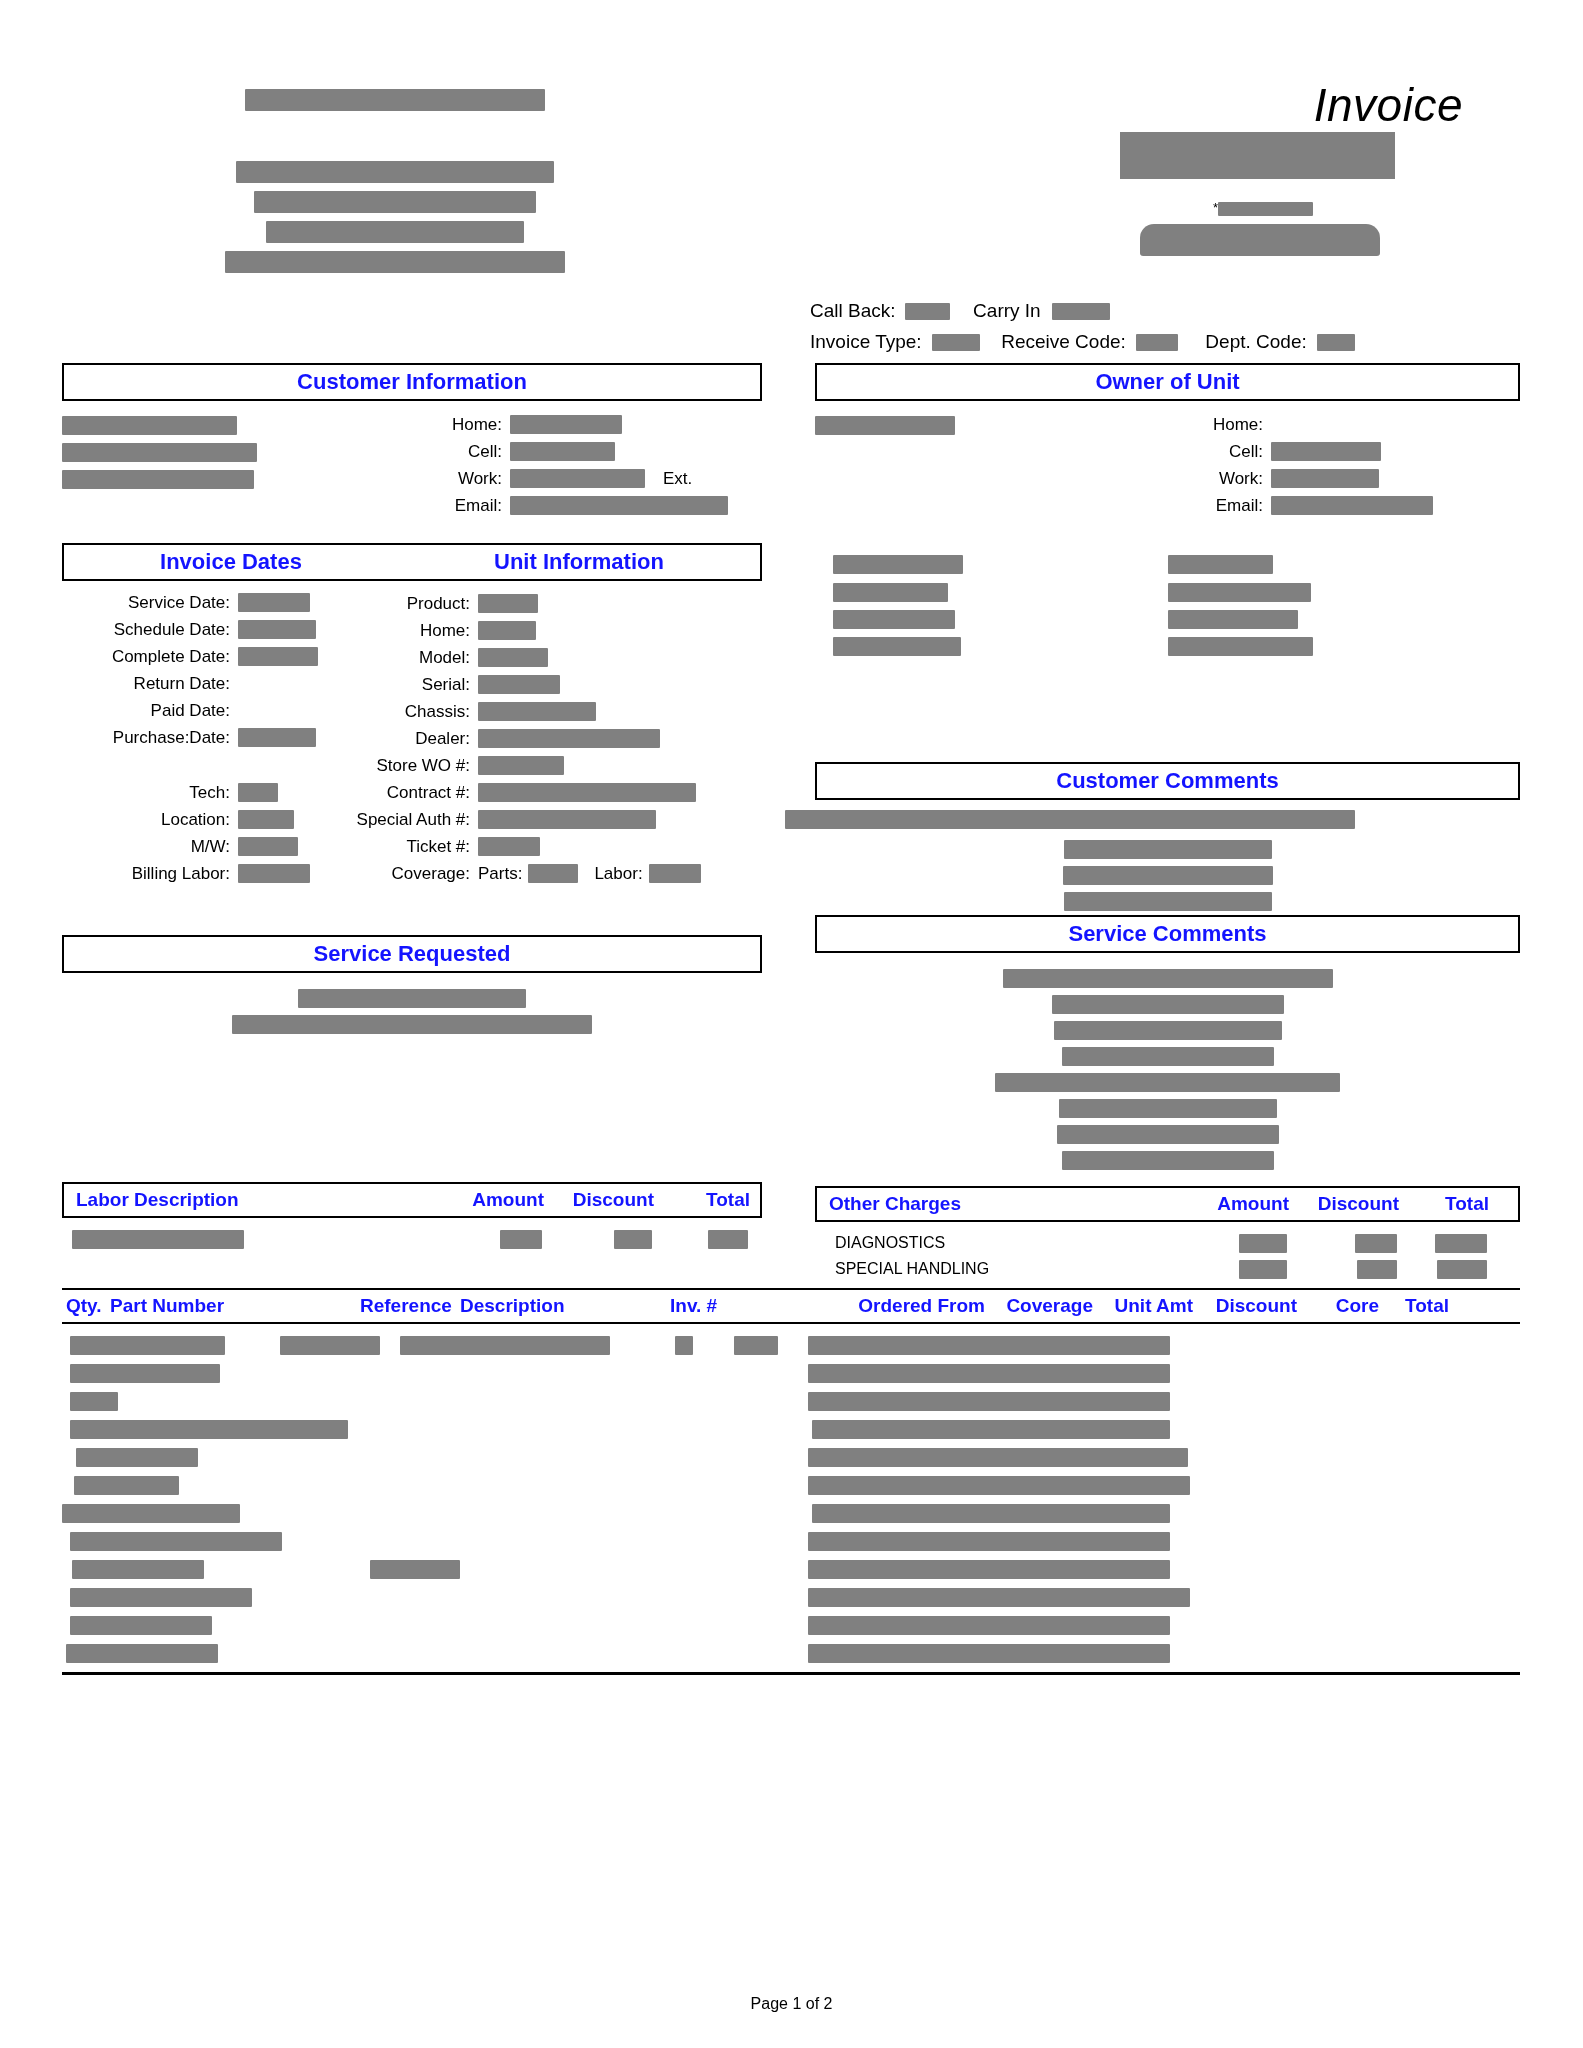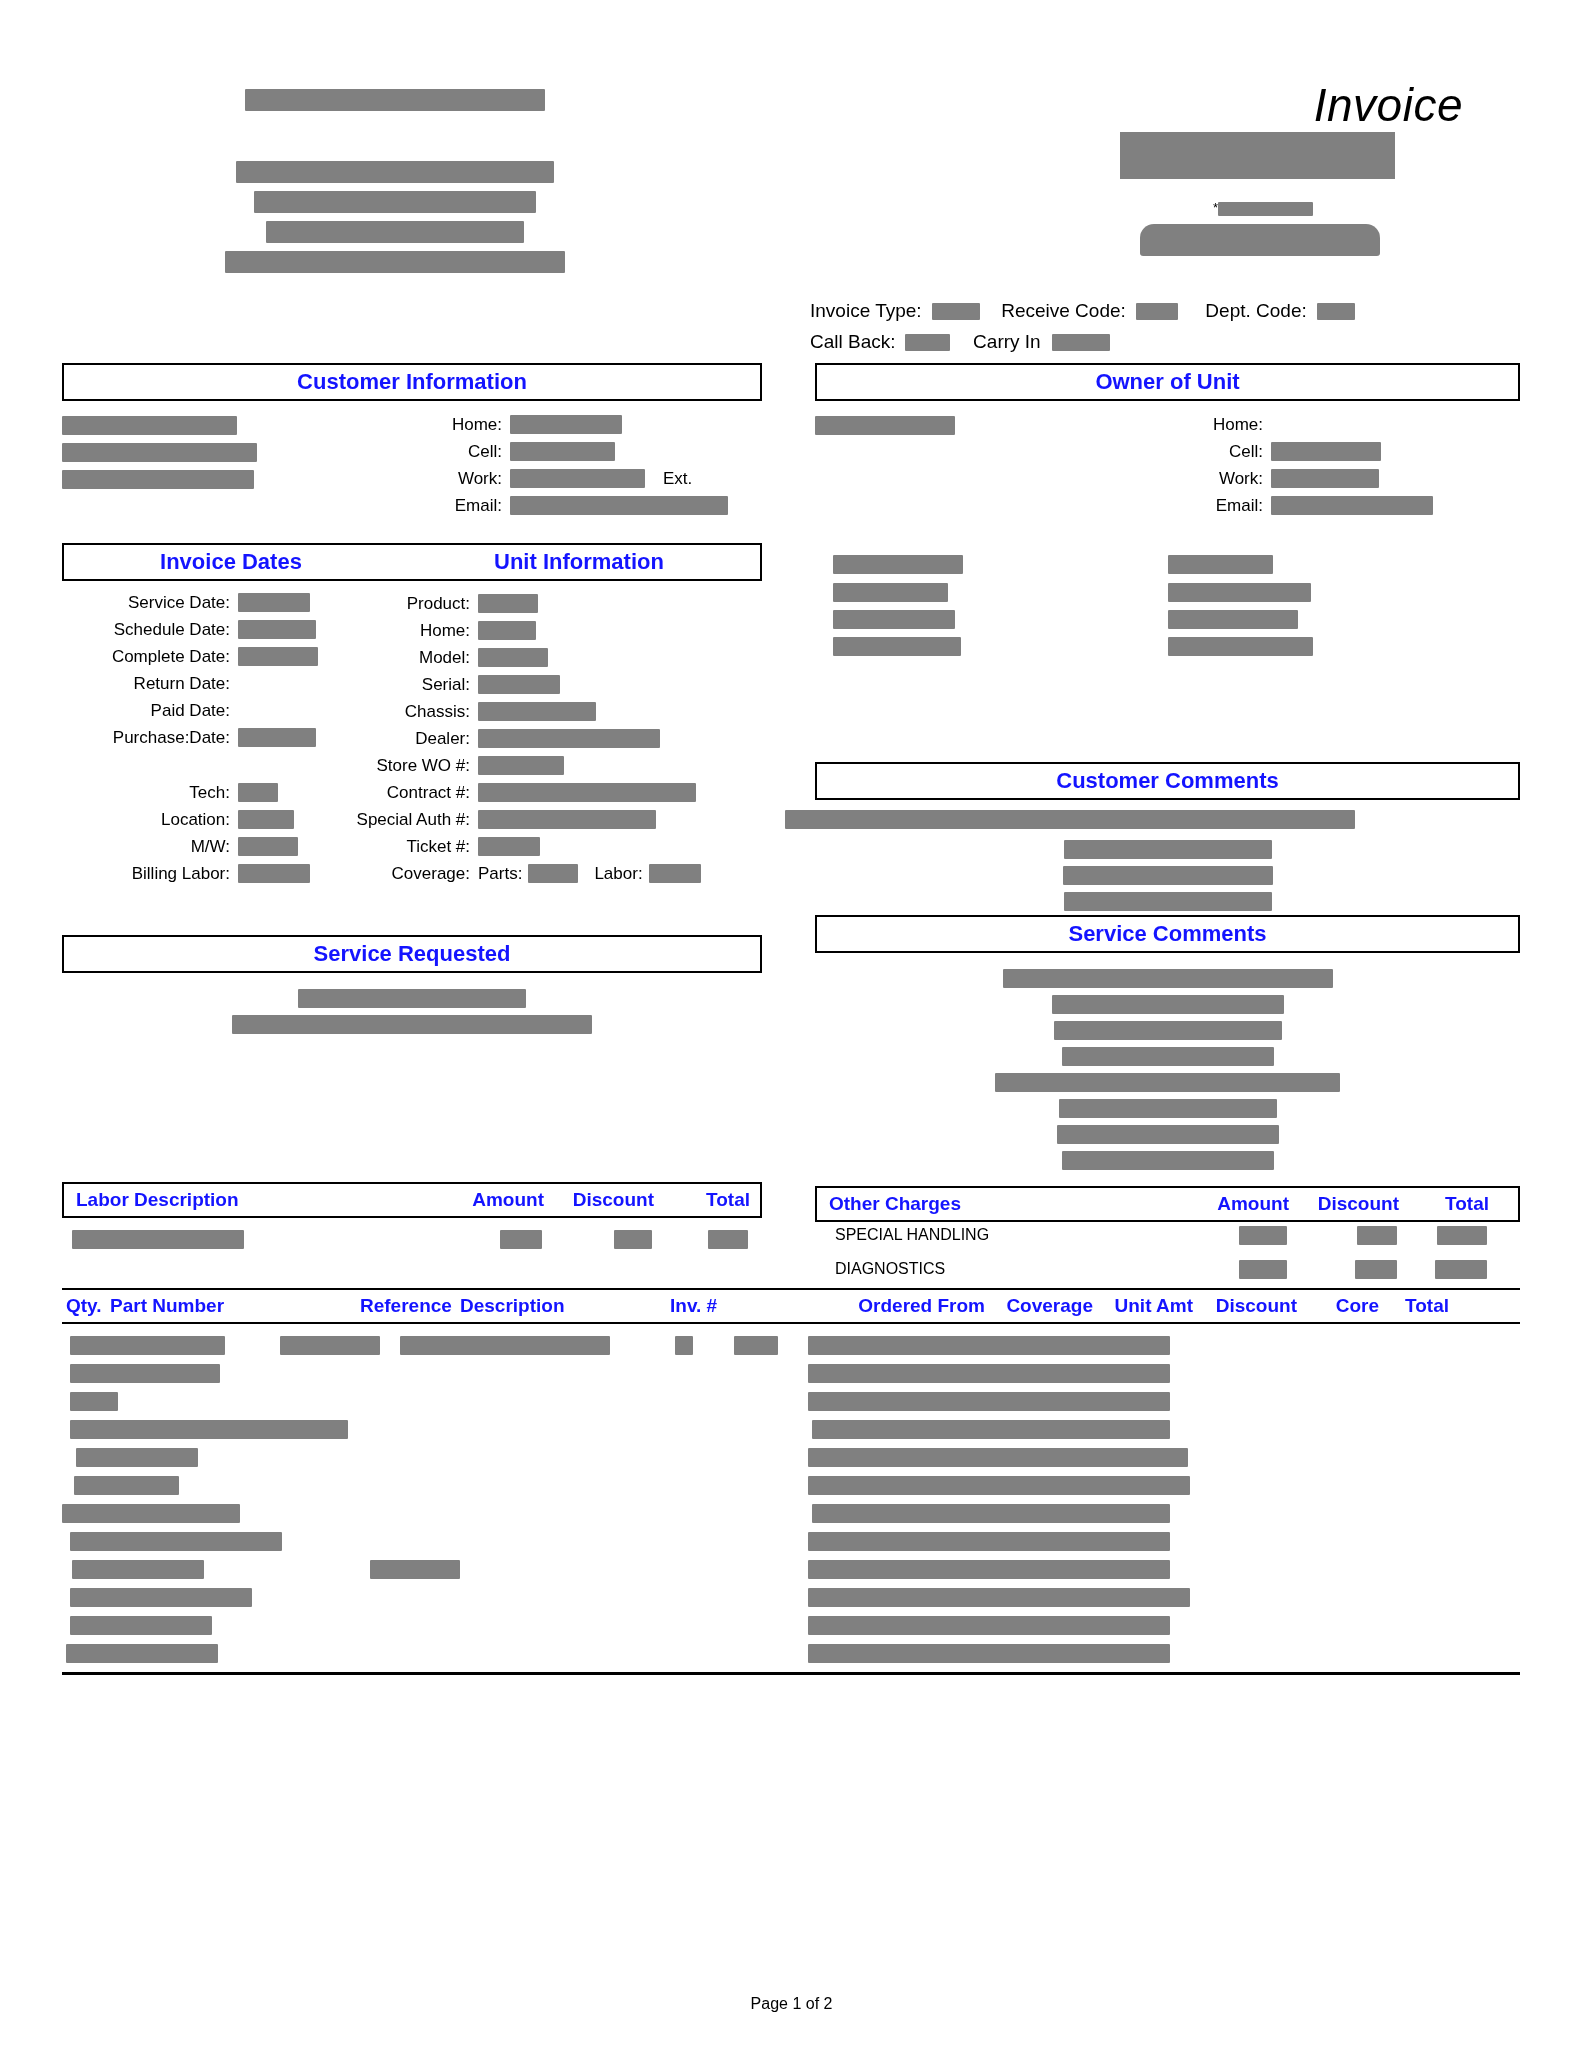--- a/index.html
+++ b/index.html
@@ -177,32 +177,32 @@
 
 <div class="invoice-title">Invoice</div>
 <div class="barcode-block"></div>
 <div class="barcode-num">
   <span>*</span><span class="rd" style="width:95px"></span>
 </div>
 <div class="barcode-block2"></div>
 
 <div class="callback-rows">
   <div>
+    <span>Call Back:</span>
+    <span class="rd" style="width:45px;margin:0 18px 0 4px"></span>
+    <span>Carry In</span>
+    <span class="rd" style="width:58px;margin-left:6px"></span>
+  </div>
+  <div>
     <span>Invoice Type:</span>
     <span class="rd" style="width:48px;margin:0 16px 0 5px"></span>
     <span>Receive Code:</span>
     <span class="rd" style="width:42px;margin:0 22px 0 5px"></span>
     <span>Dept. Code:</span>
     <span class="rd" style="width:38px;margin-left:5px"></span>
-  </div>
-  <div>
-    <span>Call Back:</span>
-    <span class="rd" style="width:45px;margin:0 18px 0 4px"></span>
-    <span>Carry In</span>
-    <span class="rd" style="width:58px;margin-left:6px"></span>
   </div>
 </div>
 
 <div class="panel" style="left:62px; top:363px; width:700px;">
   <div class="sec-box">
     <span class="sec-title">Customer Information</span>
   </div>
   <div style="display:flex; margin-top:10px;">
     <div style="width:372px;">
       <div class="addr-line"><span class="rd" style="width:175px"></span></div>
@@ -426,31 +426,31 @@
   </div>
 </div>
 
 <div class="panel" style="left:815px; top:1186px; width:705px;">
   <div class="chg-head">
     <span style="padding-left:12px; width:352px;">Other Charges</span>
     <span style="width:120px; text-align:right;">Amount</span>
     <span style="width:110px; text-align:right;">Discount</span>
     <span style="width:90px; text-align:right;">Total</span>
   </div>
+  <div class="chg-row" style="margin-top:8px;">
+    <span style="width:352px; padding-left:20px;">DIAGNOSTICS</span>
+    <span style="width:120px; text-align:right;"><span class="rd" style="width:48px"></span></span>
+    <span style="width:110px; text-align:right;"><span class="rd" style="width:42px"></span></span>
+    <span style="width:90px; text-align:right;"><span class="rd" style="width:52px"></span></span>
+  </div>
   <div class="chg-row">
     <span style="width:352px; padding-left:20px;">SPECIAL HANDLING</span>
     <span style="width:120px; text-align:right;"><span class="rd" style="width:48px"></span></span>
     <span style="width:110px; text-align:right;"><span class="rd" style="width:40px"></span></span>
     <span style="width:90px; text-align:right;"><span class="rd" style="width:50px"></span></span>
-  </div>
-  <div class="chg-row" style="margin-top:8px;">
-    <span style="width:352px; padding-left:20px;">DIAGNOSTICS</span>
-    <span style="width:120px; text-align:right;"><span class="rd" style="width:48px"></span></span>
-    <span style="width:110px; text-align:right;"><span class="rd" style="width:42px"></span></span>
-    <span style="width:90px; text-align:right;"><span class="rd" style="width:52px"></span></span>
   </div>
 </div>
 
 <div class="panel" style="left:62px; top:1288px; width:1458px;">
   <div class="parts-head">
     <span style="padding-left:4px; width:48px;">Qty.</span>
     <span style="width:250px;">Part Number</span>
     <span style="width:100px;">Reference</span>
     <span style="width:210px;">Description</span>
     <span style="width:140px;">Inv. #</span>

